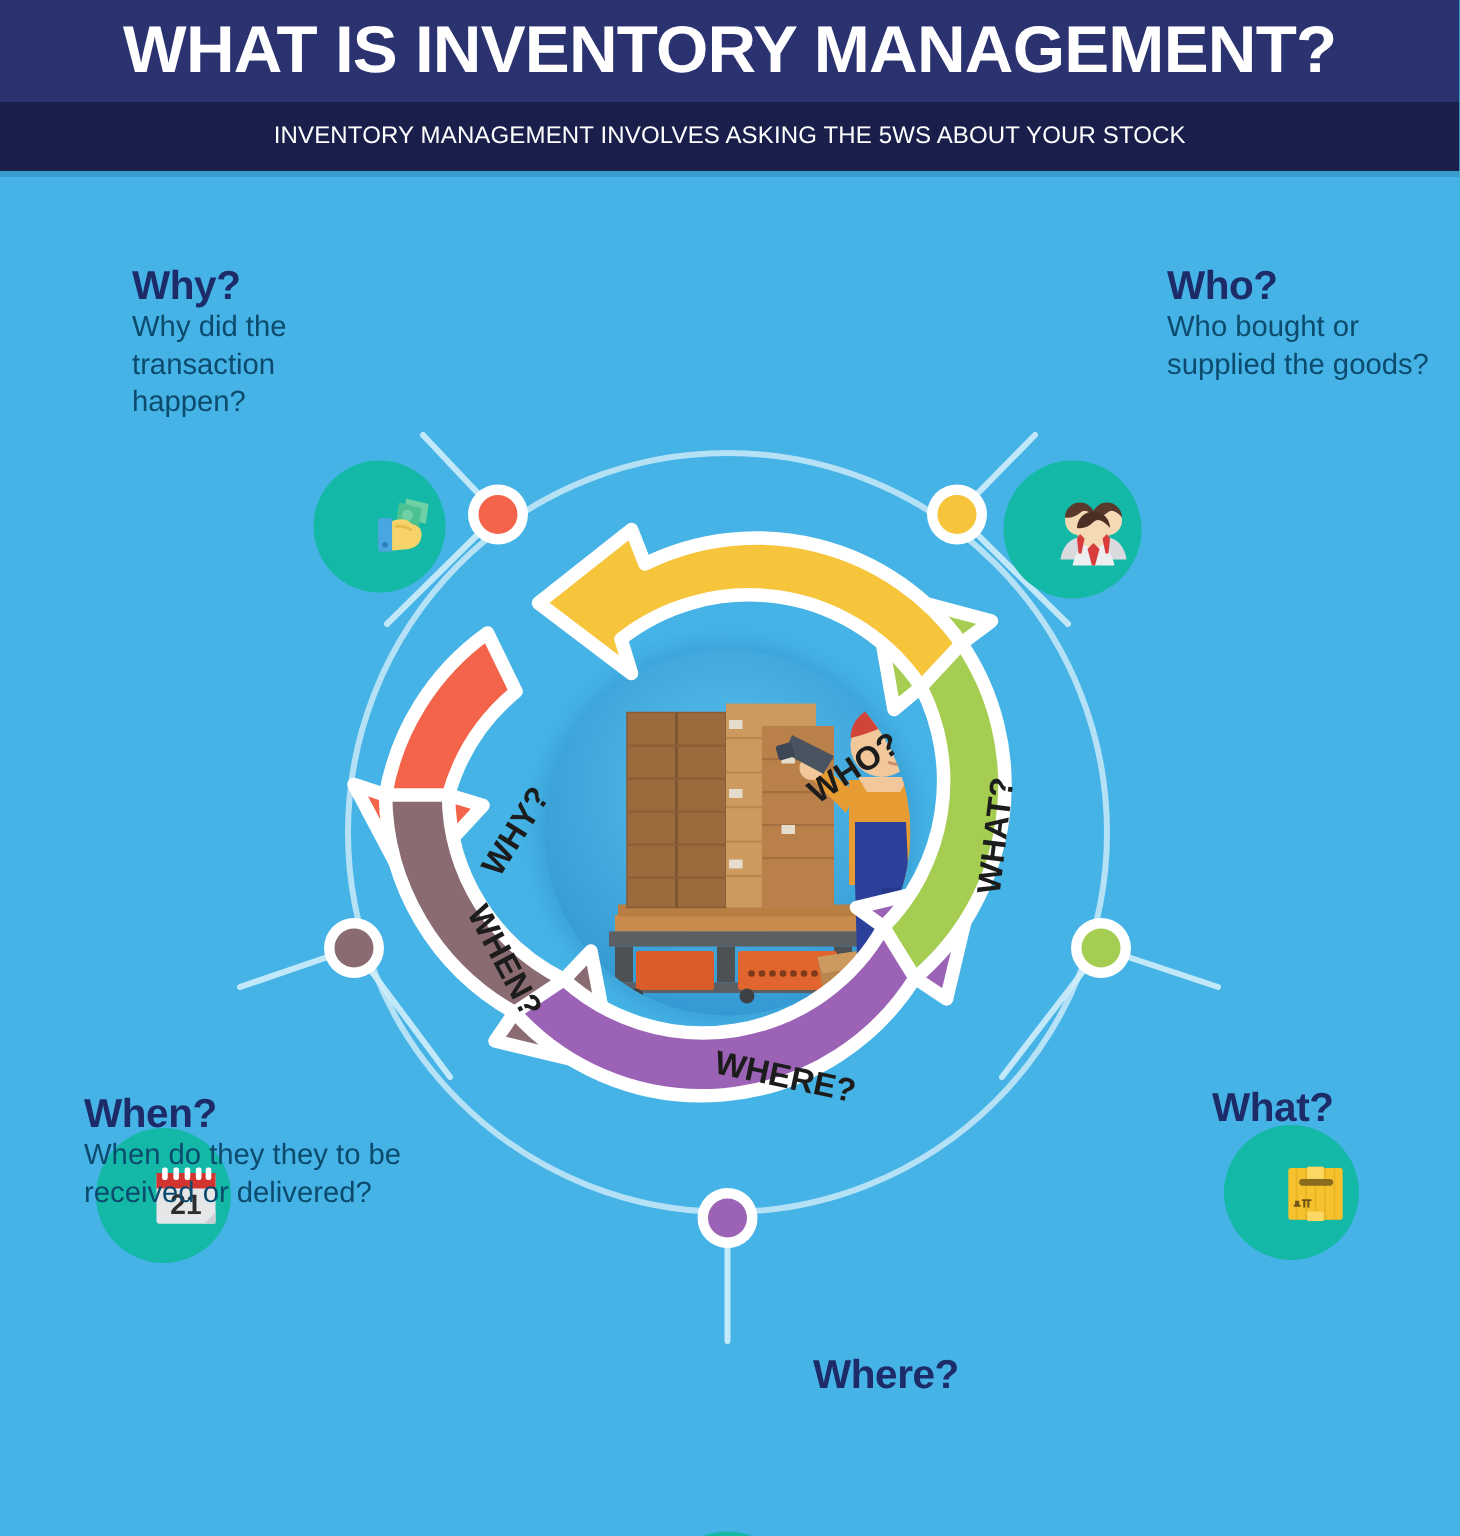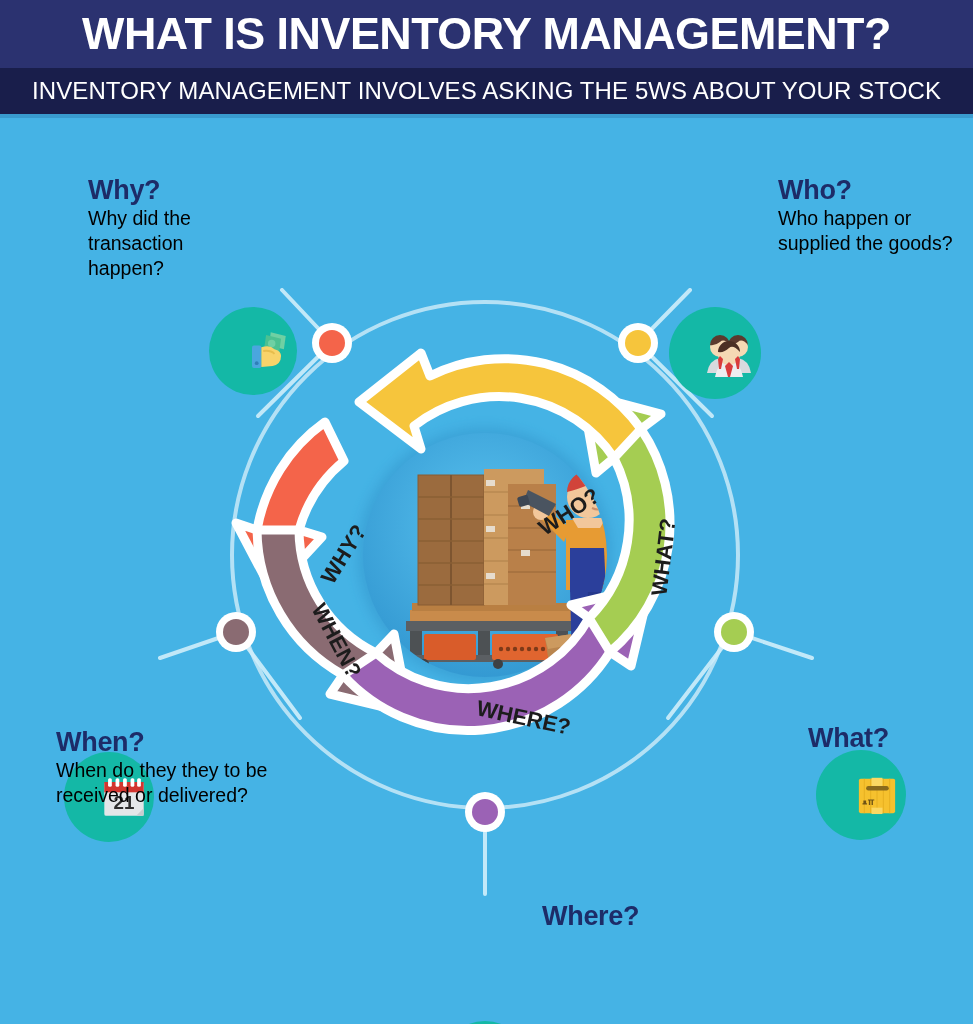--- a/index.html
+++ b/index.html
@@ -15,38 +15,38 @@
     position:absolute;left:0;top:0;width:973px;height:68px;
     display:flex;align-items:center;justify-content:center;
     color:#ffffff;font-size:44px;font-weight:bold;letter-spacing:-0.5px;
     font-family:"Liberation Sans Narrow","Liberation Sans",sans-serif;
     transform:scaleX(1.02);white-space:nowrap;
   }
   .subheader{position:absolute;left:0;top:68px;width:973px;height:46px;background:#191e4b;}
   .subheader-text{
     position:absolute;left:0;top:68px;width:973px;height:46px;
     display:flex;align-items:center;justify-content:center;
-    color:#ffffff;font-size:24px;font-weight:normal;letter-spacing:0.1px;
+    color:#ffffff;font-size:16px;font-weight:normal;letter-spacing:0.1px;
     font-family:"Liberation Sans Narrow","Liberation Sans",sans-serif;
     white-space:nowrap;
   }
   .header-rule{position:absolute;left:0;top:114px;width:973px;height:4px;background:#2f86bb;opacity:.55;}
 
   
   .stage{position:absolute;left:0;top:118px;width:973px;height:906px;}
   svg.ring{position:absolute;left:0;top:0;width:973px;height:906px;overflow:visible;}
 
   
   .blk{position:absolute;}
   .blk h3{
     margin:0 0 2px 0;color:#1d2c68;font-size:27px;font-weight:bold;
     letter-spacing:-0.3px;line-height:1.05;
   }
   .blk p{
-    margin:0;color:#000000;font-size:19.5px;line-height:1.28;font-weight:normal;
+    margin:0;color:#0c4a6e;font-size:19.5px;line-height:1.28;font-weight:normal;
   }
   .blk.right h3,.blk.right p{text-align:left;}
 
   #blk-why{left:88px;top:58px;width:145px;}
   #blk-who{left:778px;top:58px;width:175px;}
   #blk-when{left:56px;top:610px;width:215px;}
   #blk-what{left:808px;top:606px;width:160px;}
   #blk-where{left:542px;top:784px;width:200px;}
 
   
@@ -320,21 +320,21 @@
     
   </div>
 
   <div class="blk" id="blk-why">
     <h3>Why?</h3>
     <p>Why did the transaction happen?</p>
   </div>
 
   <div class="blk right" id="blk-who">
     <h3>Who?</h3>
-    <p>Who happen or supplied the goods?</p>
+    <p>Who bought or supplied the goods?</p>
   </div>
 
   <div class="blk" id="blk-when">
     <h3>When?</h3>
     <p>When do they they to be received or delivered?</p>
   </div>
 
   <div class="blk right" id="blk-what">
     <h3>What?</h3>
   </div>

